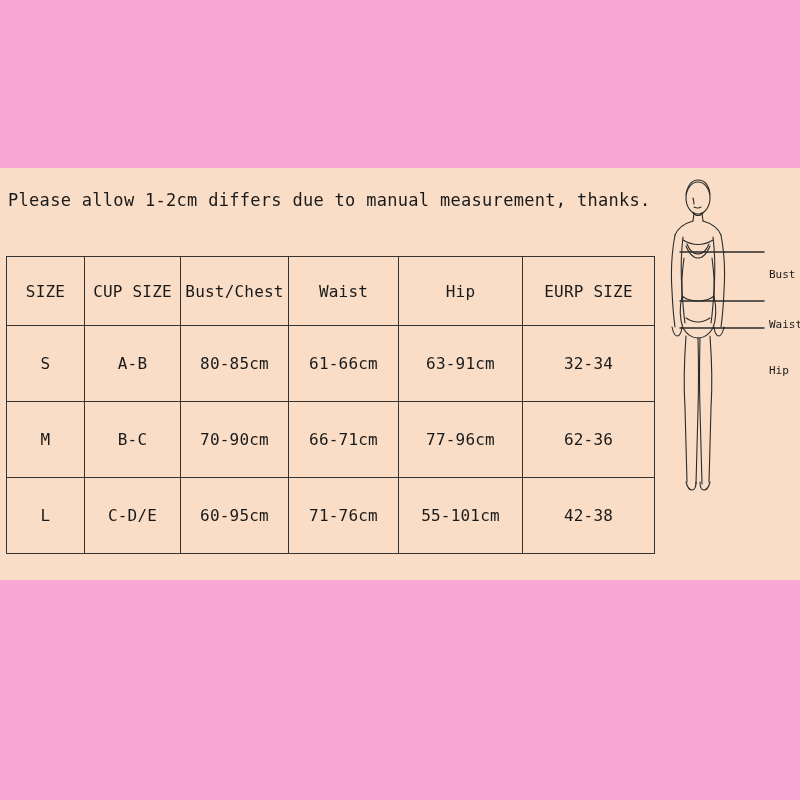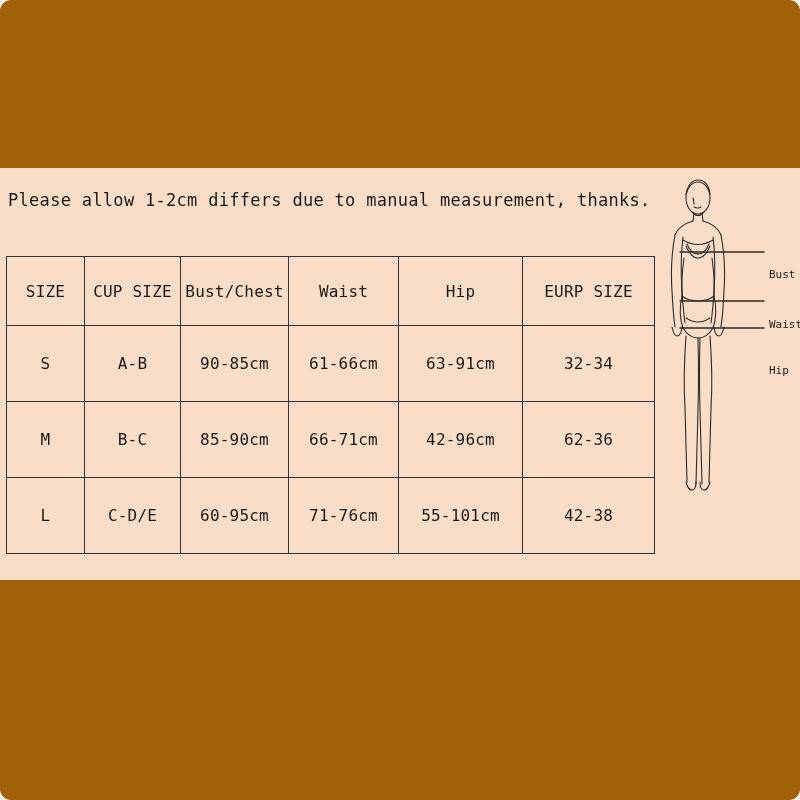--- a/index.html
+++ b/index.html
@@ -10,22 +10,21 @@
   body {
     width: 800px;
     height: 800px;
     font-family: "DejaVu Sans Mono", monospace;
     overflow: hidden;
   }
   #canvas {
     position: relative;
     width: 800px;
     height: 800px;
-    background: #a16207;
-    border-radius: 11px;
+    background: #f9a8d4;
   }
   
   .banner {
     position: absolute;
     left: 0;
     top: 168px;
     width: 800px;
     height: 412px;
     background: #f9ddc6;
   }
@@ -124,31 +123,31 @@
         <th>Bust/Chest</th>
         <th>Waist</th>
         <th>Hip</th>
         <th>EURP SIZE</th>
       </tr>
     </thead>
     <tbody>
       <tr>
         <td>S</td>
         <td>A-B</td>
-        <td>90-85cm</td>
+        <td>80-85cm</td>
         <td>61-66cm</td>
         <td>63-91cm</td>
         <td>32-34</td>
       </tr>
       <tr>
         <td>M</td>
         <td>B-C</td>
-        <td>85-90cm</td>
+        <td>70-90cm</td>
         <td>66-71cm</td>
-        <td>42-96cm</td>
+        <td>77-96cm</td>
         <td>62-36</td>
       </tr>
       <tr>
         <td>L</td>
         <td>C-D/E</td>
         <td>60-95cm</td>
         <td>71-76cm</td>
         <td>55-101cm</td>
         <td>42-38</td>
       </tr>

